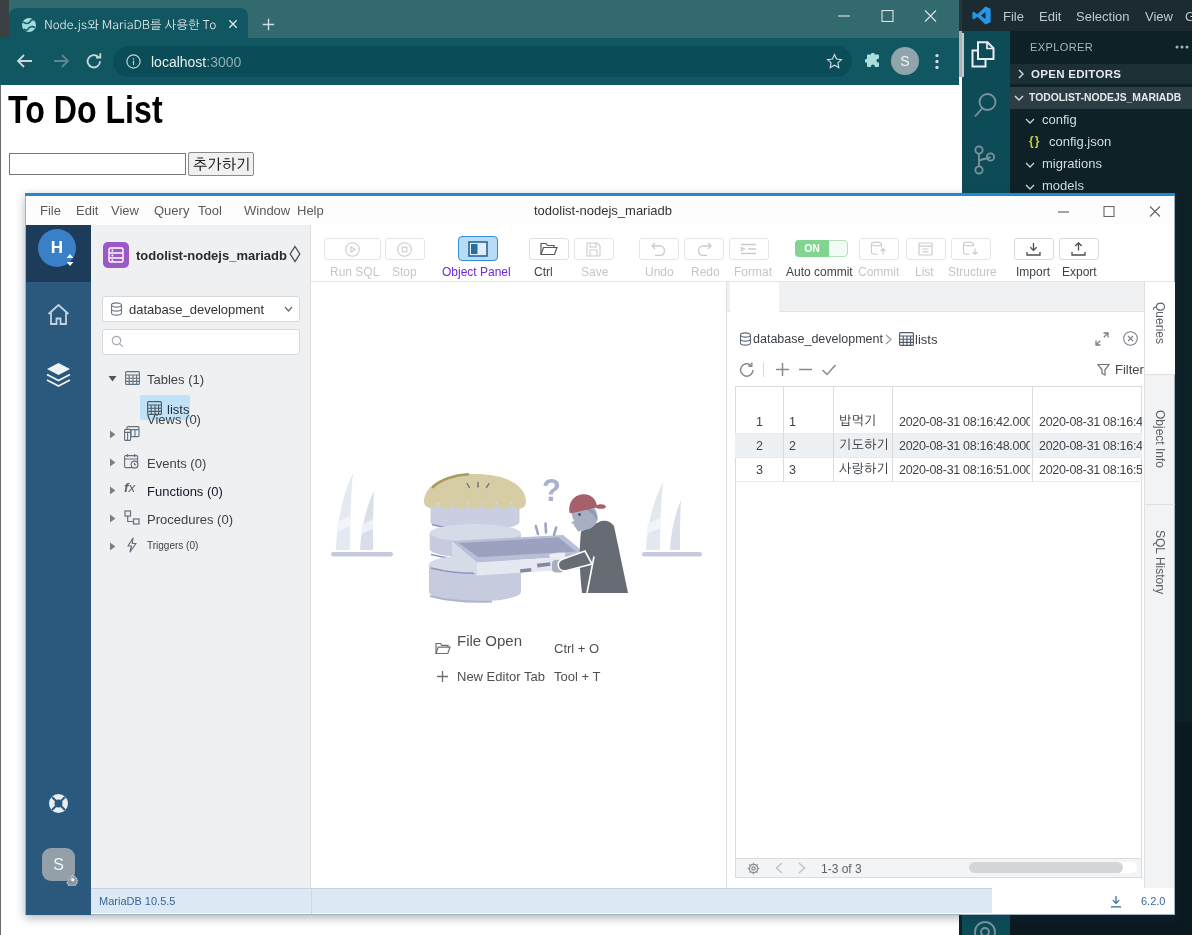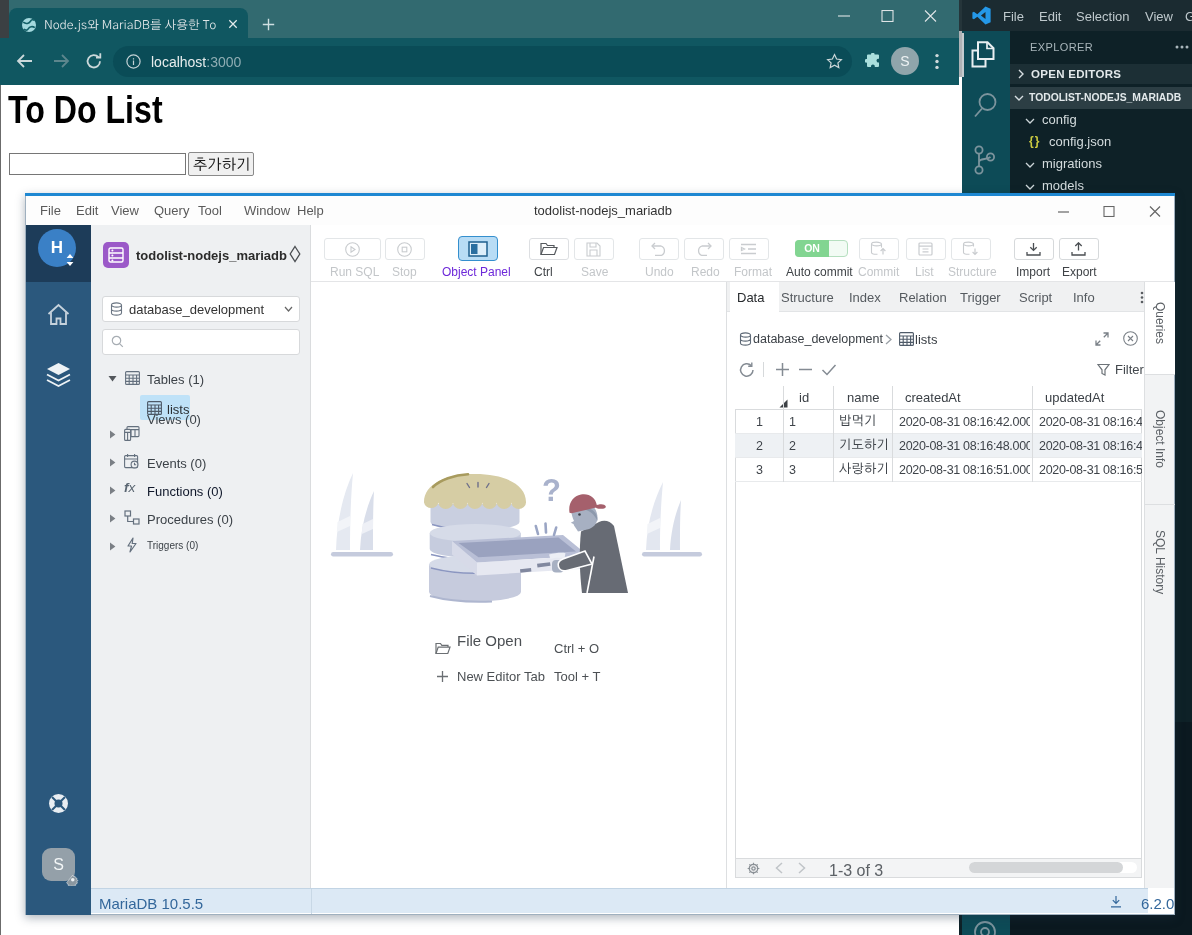--- a/index.html
+++ b/index.html
@@ -529,36 +529,20 @@
           <path d="M6.5 1v11M1 6.5h11" stroke="#6b6f73" stroke-width="1.3"></path>
         </svg>
     <div class="abs" style="left:146px;top:387px;font-size:13px;color:#4c5054">New Editor Tab</div>
     <div class="abs" style="left:243px;top:387px;font-size:13px;color:#4c5054">Tool + T</div>
   </div>
 
   <div class="abs" id="dbright" style="left:700px;top:88.5px;width:418px;height:606px;background:#fff;border-left:1px solid #dddfe1;overflow:hidden">
 
     <div class="abs" style="left:0;top:0;width:418px;height:30px;background:#f0f1f2;border-bottom:1px solid #e2e4e6"></div>
     <div class="abs" style="left:3px;top:0;width:49px;height:30px;background:#fff"></div>
-    <div class="abs" style="left:0;top:0;width:418px;height:30px;font-size:13px;color:#555a5f">
-      <span class="abs" style="left:10px;top:8px;color:#26292c">Data</span>
-      <span class="abs" style="left:54px;top:8px">Structure</span>
-      <span class="abs" style="left:122px;top:8px">Index</span>
-      <span class="abs" style="left:172px;top:8px">Relation</span>
-      <span class="abs" style="left:233px;top:8px">Trigger</span>
-      <span class="abs" style="left:292px;top:8px">Script</span>
-      <span class="abs" style="left:346px;top:8px">Info</span>
-      <svg class="abs" style="left:413px;top:9px" width="4" height="13" viewBox="0 0 4 13">
-            <g fill="#595d61">
-              <circle cx="2" cy="2" r="1.3"></circle>
-              <circle cx="2" cy="6.5" r="1.3"></circle>
-              <circle cx="2" cy="11" r="1.3"></circle>
-            </g>
-          </svg>
-    </div>
 
     <svg class="abs" style="left:12px;top:50px" width="13" height="14" viewBox="0 0 13 14">
           <g fill="none" stroke="#5f6a77" stroke-width="1.1">
             <ellipse cx="6.5" cy="3" rx="5" ry="2.1"></ellipse>
             <path d="M1.5 3v8c0 1.2 2.2 2.1 5 2.1s5-.9 5-2.1V3M1.5 7c0 1.2 2.2 2.1 5 2.1s5-.9 5-2.1"></path>
           </g>
         </svg>
     <div class="abs" style="left:26px;top:50px;font-size:12.5px;color:#3b4046">database_development</div>
     <svg class="abs" style="left:158px;top:52px" width="7" height="11" viewBox="0 0 7 11">
           <path d="M1 1l5 4.5L1 10" fill="none" stroke="#9aa0a6" stroke-width="1.3"></path>
@@ -597,29 +581,20 @@
         </svg>
     <svg class="abs" style="left:94px;top:80px" width="16" height="15" viewBox="0 0 16 15">
           <path d="M1.5 8l4.5 4.5L14.5 3" fill="none" stroke="#848b93" stroke-width="1.5"></path>
         </svg>
     <svg class="abs" style="left:370px;top:81px" width="13" height="13" viewBox="0 0 13 13">
           <path d="M1 1.5h11L8 6.8V12l-3-1.5V6.8z" fill="none" stroke="#6d7378" stroke-width="1.2"></path>
         </svg>
     <div class="abs" style="left:388px;top:80px;font-size:13px;color:#43484d">Filter</div>
 
     <div class="abs" style="left:8px;top:104px;width:407px;height:492px;border:1px solid #d9dbdd"></div>
-    <div class="abs" style="left:8px;top:104px;width:407px;height:24px;border-bottom:1px solid #d9dbdd;background:#fff;font-size:13px;color:#3b4046">
-      <span class="abs" style="left:64px;top:4px">id</span>
-      <span class="abs" style="left:112px;top:4px">name</span>
-      <span class="abs" style="left:170px;top:4px">createdAt</span>
-      <span class="abs" style="left:310px;top:4px">updatedAt</span>
-      <svg class="abs" style="left:44px;top:13px" width="9" height="9" viewBox="0 0 9 9">
-            <path d="M8.5 0.5v8h-8z" fill="#3c4045"></path>
-          </svg>
-    </div>
     <div class="abs" style="left:8px;top:128px;width:407px;height:24px;border-bottom:1px solid #e8eaec"></div>
     <div class="abs" style="left:8px;top:152px;width:407px;height:24px;background:#eef1f4;border-bottom:1px solid #e8eaec"></div>
     <div class="abs" style="left:8px;top:176px;width:407px;height:24px;border-bottom:1px solid #e8eaec"></div>
 
     <div class="abs" style="left:56px;top:104px;width:1px;height:96px;background:#d9dbdd"></div>
     <div class="abs" style="left:106px;top:104px;width:1px;height:96px;background:#d9dbdd"></div>
     <div class="abs" style="left:165px;top:104px;width:1px;height:96px;background:#d9dbdd"></div>
     <div class="abs" style="left:305px;top:104px;width:1px;height:96px;background:#d9dbdd"></div>
 
     <div class="abs" style="left:0;top:128px;width:418px;font-size:12.5px;color:#3f444a">
@@ -663,34 +638,34 @@
             <circle cx="10" cy="10" r="2.6"></circle>
             <path d="M10 1v4M10 15v4M1 10h4M15 10h4M3.6 3.6l2.9 2.9M13.5 13.5l2.9 2.9M16.4 3.6l-2.9 2.9M6.5 13.5l-2.9 2.9" stroke-width="1.7"></path>
           </g>
         </svg>
     <svg class="abs" style="left:48px;top:580px" width="8" height="12" viewBox="0 0 8 12">
           <path d="M7 1L1.5 6 7 11" fill="none" stroke="#c0c4c8" stroke-width="1.5"></path>
         </svg>
     <svg class="abs" style="left:71px;top:580px" width="8" height="12" viewBox="0 0 8 12">
           <path d="M1 1l5.5 5L1 11" fill="none" stroke="#c0c4c8" stroke-width="1.5"></path>
         </svg>
-    <div class="abs" style="left:102px;top:580px;font-size:16px;color:#5c6166">1-3 of 3</div>
+    <div class="abs" style="left:94px;top:580px;font-size:12px;color:#5c6166">1-3 of 3</div>
     <div class="abs" style="left:242px;top:580px;width:168px;height:11px;border-radius:6px;background:#fff"></div>
     <div class="abs" style="left:242px;top:580px;width:154px;height:11px;border-radius:6px;background:#d4d6d8"></div>
   </div>
 
   <div class="abs" id="dbvtabs" style="left:1118px;top:88.5px;width:30px;height:606px;background:#f2f3f4;border-left:1px solid #dddfe1">
     <div class="abs" style="left:0;top:0;width:30px;height:93px;background:#fff;border-bottom:1px solid #dddfe1"></div>
     <div class="abs" style="left:8px;top:20px;font-size:12px;color:#5a5f64;writing-mode:vertical-rl">Queries</div>
     <div class="abs" style="left:8px;top:128px;font-size:12px;color:#5a5f64;writing-mode:vertical-rl">Object Info</div>
     <div class="abs" style="left:0;top:222px;width:30px;height:1px;background:#dddfe1"></div>
     <div class="abs" style="left:8px;top:248px;font-size:12px;color:#5a5f64;writing-mode:vertical-rl">SQL History</div>
   </div>
 
-  <div class="abs" style="left:65px;top:695px;width:1057px;height:25px;background:#dce9f5;border-top:1px solid #c2d4e4;font-size:15px;color:#33679b">
+  <div class="abs" style="left:65px;top:695px;width:901px;height:25px;background:#dce9f5;border-top:1px solid #c2d4e4;font-size:11px;color:#33679b">
     <span class="abs" style="left:8px;top:6px">MariaDB 10.5.5</span>
     <span class="abs" style="left:220px;top:0;width:1px;height:25px;background:#c8d8e6"></span>
     <svg class="abs" style="left:1019px;top:7px" width="12" height="12" viewBox="0 0 12 12">
           <g stroke="#33679b" stroke-width="1.2" fill="none">
             <path d="M6 0v7M2.8 4.2L6 7.4l3.2-3.2M1 10.8h10"></path>
           </g>
         </svg>
     <span class="abs" style="left:1050px;top:6px">6.2.0</span>
   </div>
 </div>

